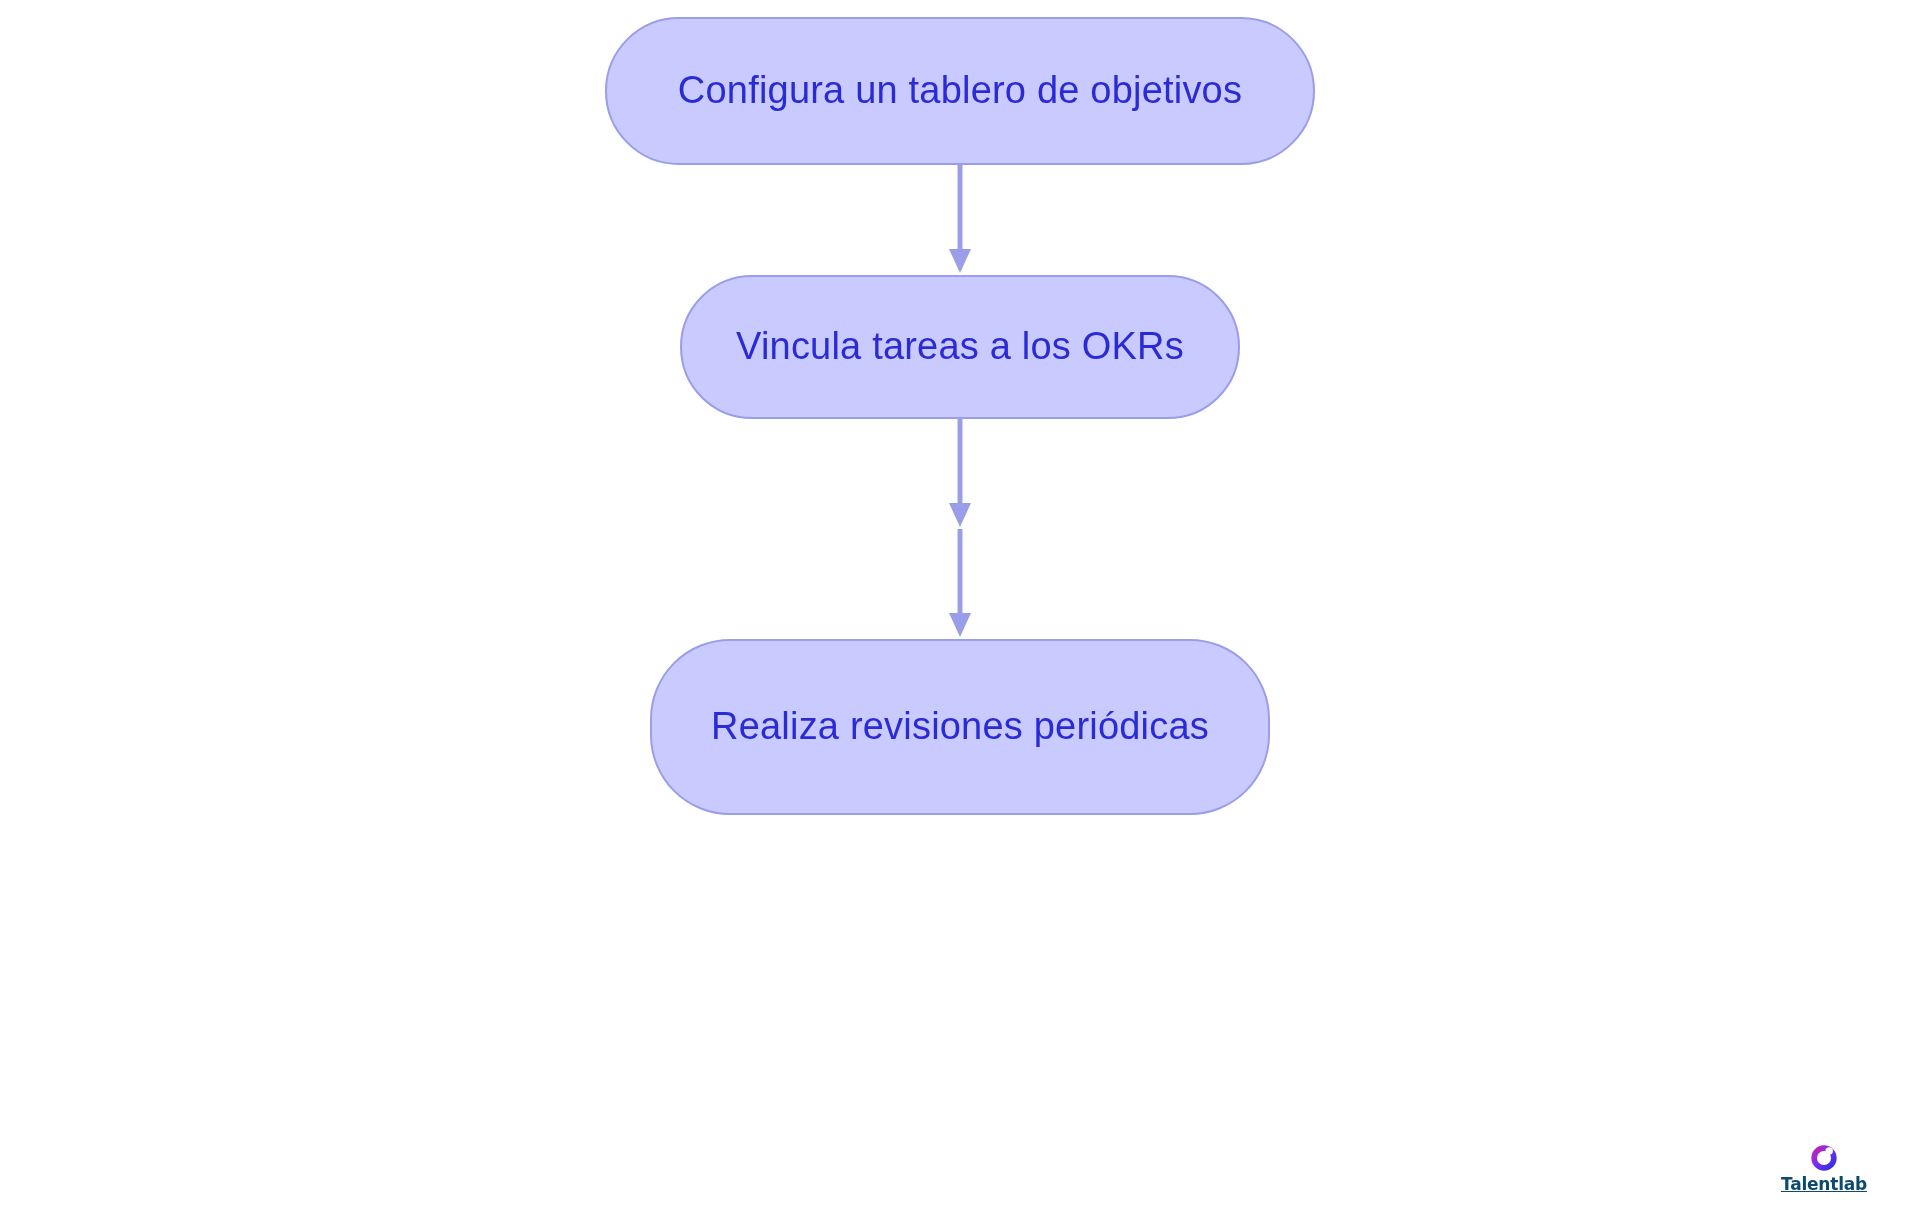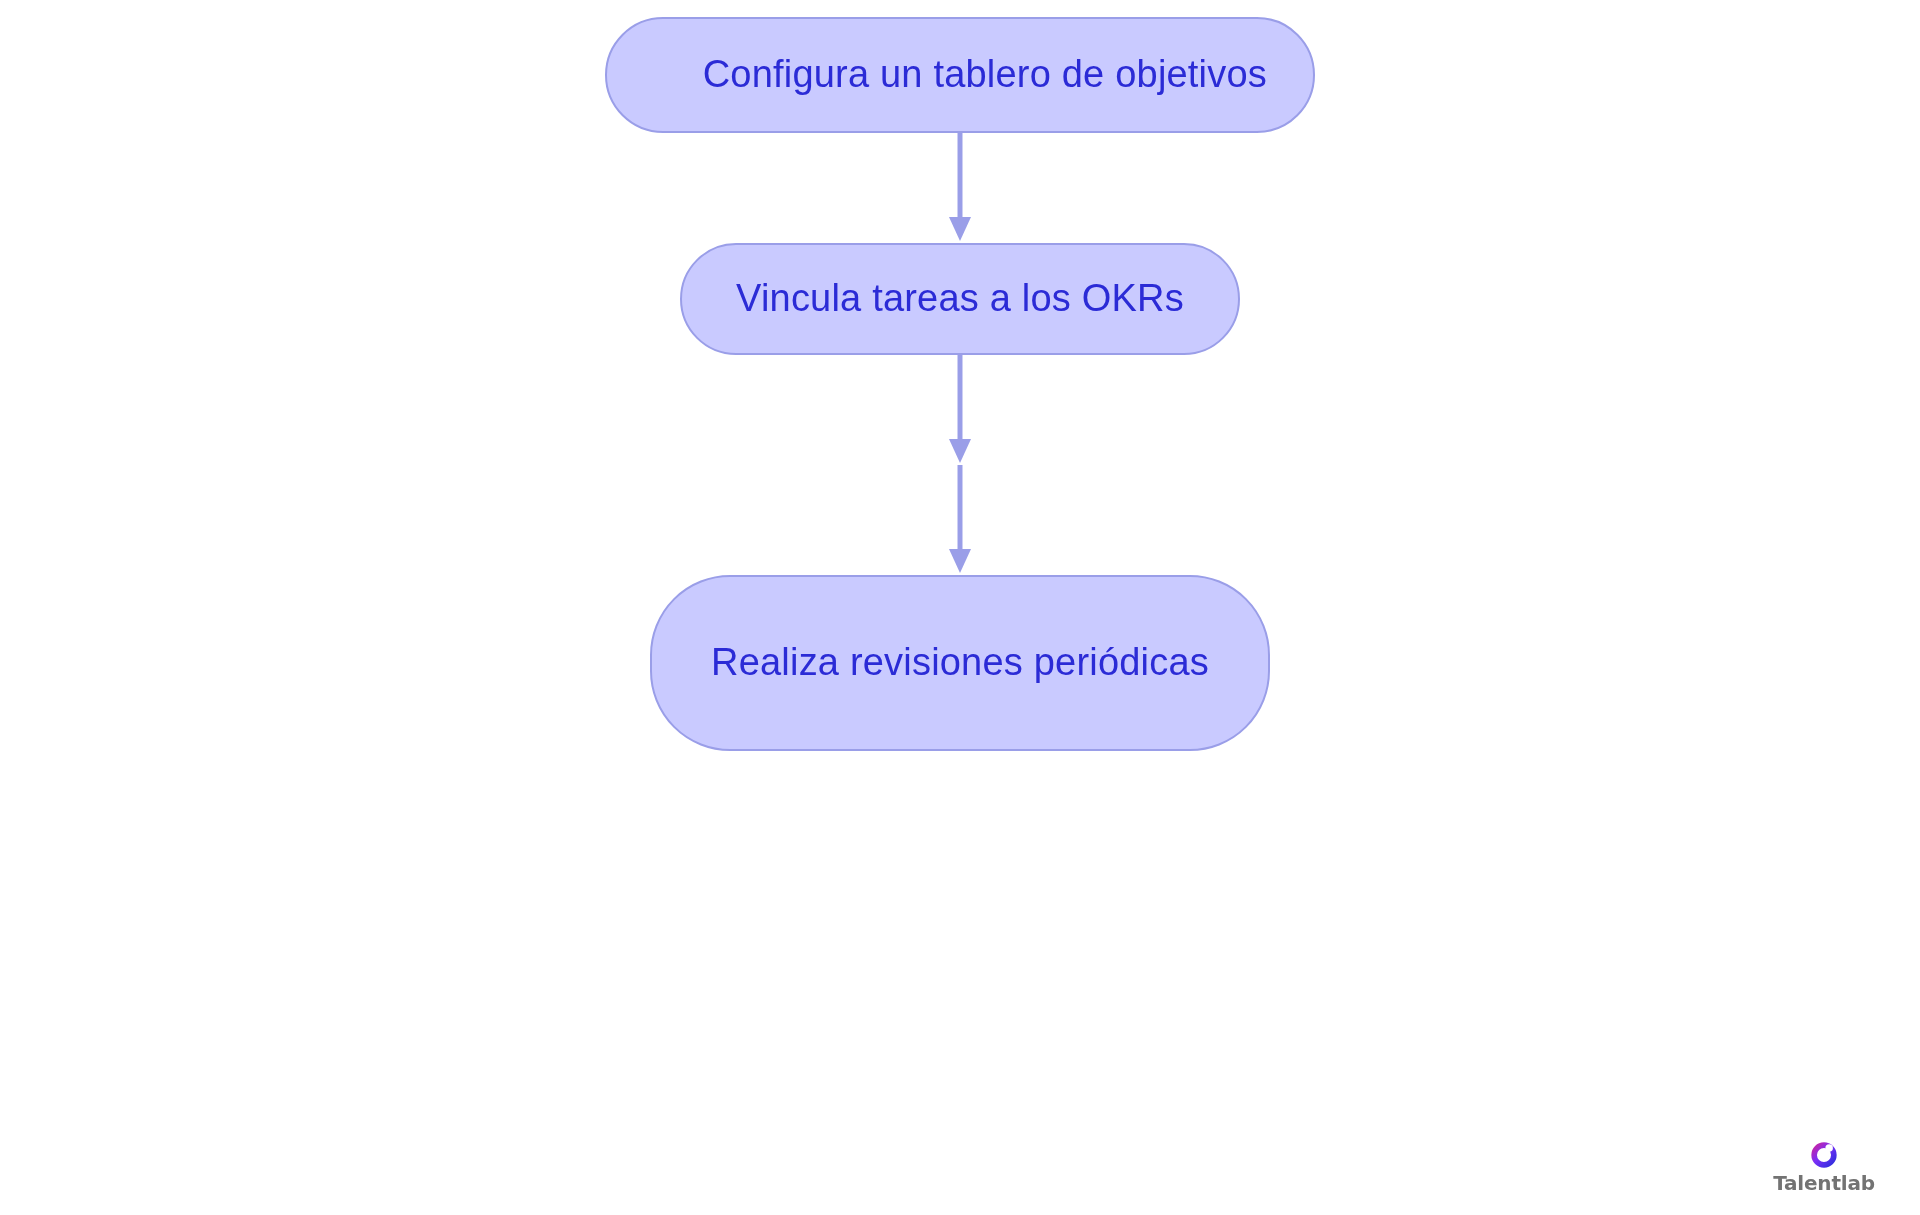--- a/index.html
+++ b/index.html
@@ -40,22 +40,22 @@
     justify-content: center;
     text-align: center;
     font-size: 38px;
     font-weight: 400;
     letter-spacing: 0.2px;
     line-height: 1.1;
     padding: 0 46px;
     white-space: nowrap;
   }
 
-  .node-1 { width: 710px; height: 116px; margin-top: 17px; justify-content: flex-end; }
-  .node-2 { width: 560px; height: 112px; }
+  .node-1 { width: 710px; height: 148px; margin-top: 17px; }
+  .node-2 { width: 560px; height: 144px; }
   .node-3 { width: 548px; height: 148px; }
   .node-4 { width: 620px; height: 176px; }
 
   
   .connector {
     width: 26px;
     display: block;
   }
   .conn-1 { height: 110px; }
   .conn-2 { height: 110px; }
@@ -81,25 +81,26 @@
     align-items: center;
     gap: 3px;
   }
   #brand .mark {
     width: 30px;
     height: 30px;
     display: block;
   }
   #brand .wordmark {
     font-family: "DejaVu Sans", sans-serif;
-    font-size: 20px;
+    font-size: 17px;
     font-weight: 700;
-    color: #737373;
+    color: #0c4a6e;
     letter-spacing: -0.2px;
     line-height: 1;
+    text-decoration: underline;
   }
 </style>
 </head>
 <body>
 
 <div id="flow-canvas">
 
   <div class="node node-1">
     <span>Configura un tablero de objetivos</span>
   </div>

